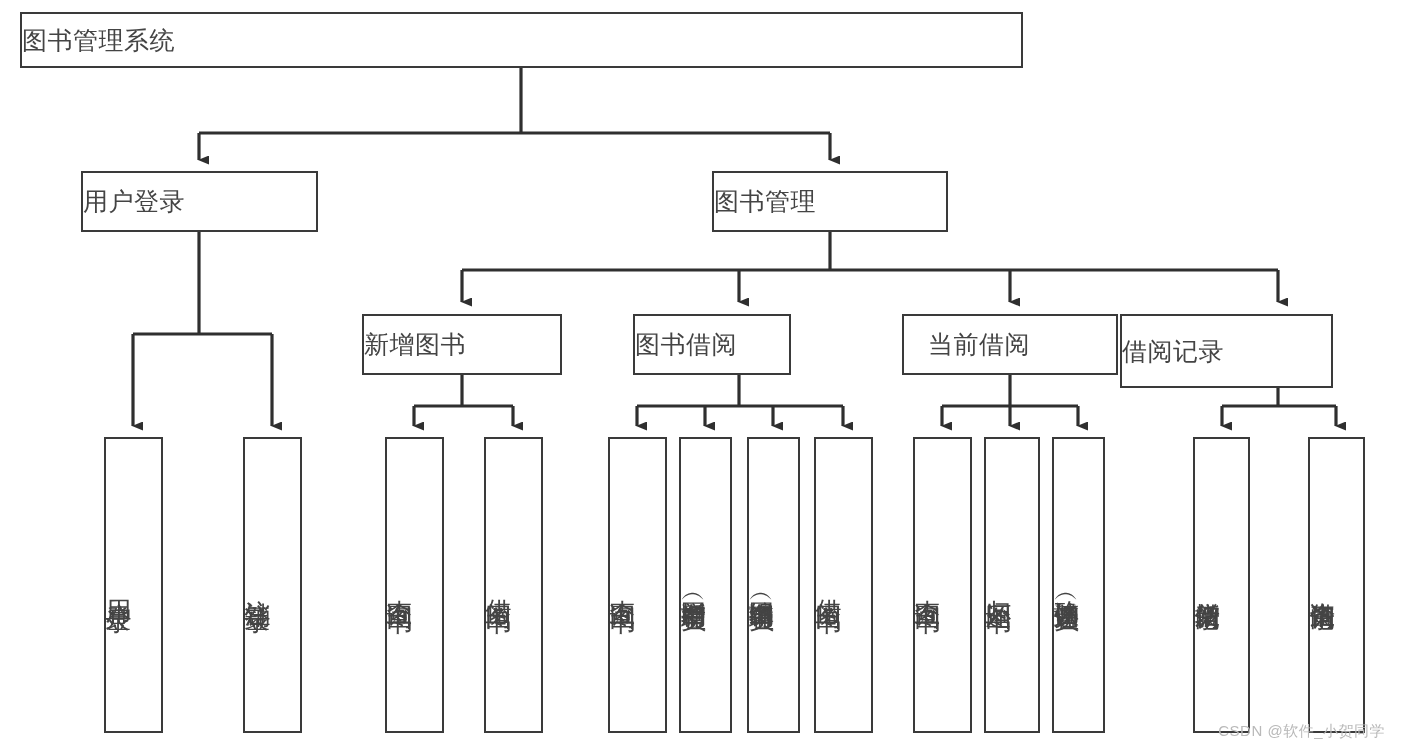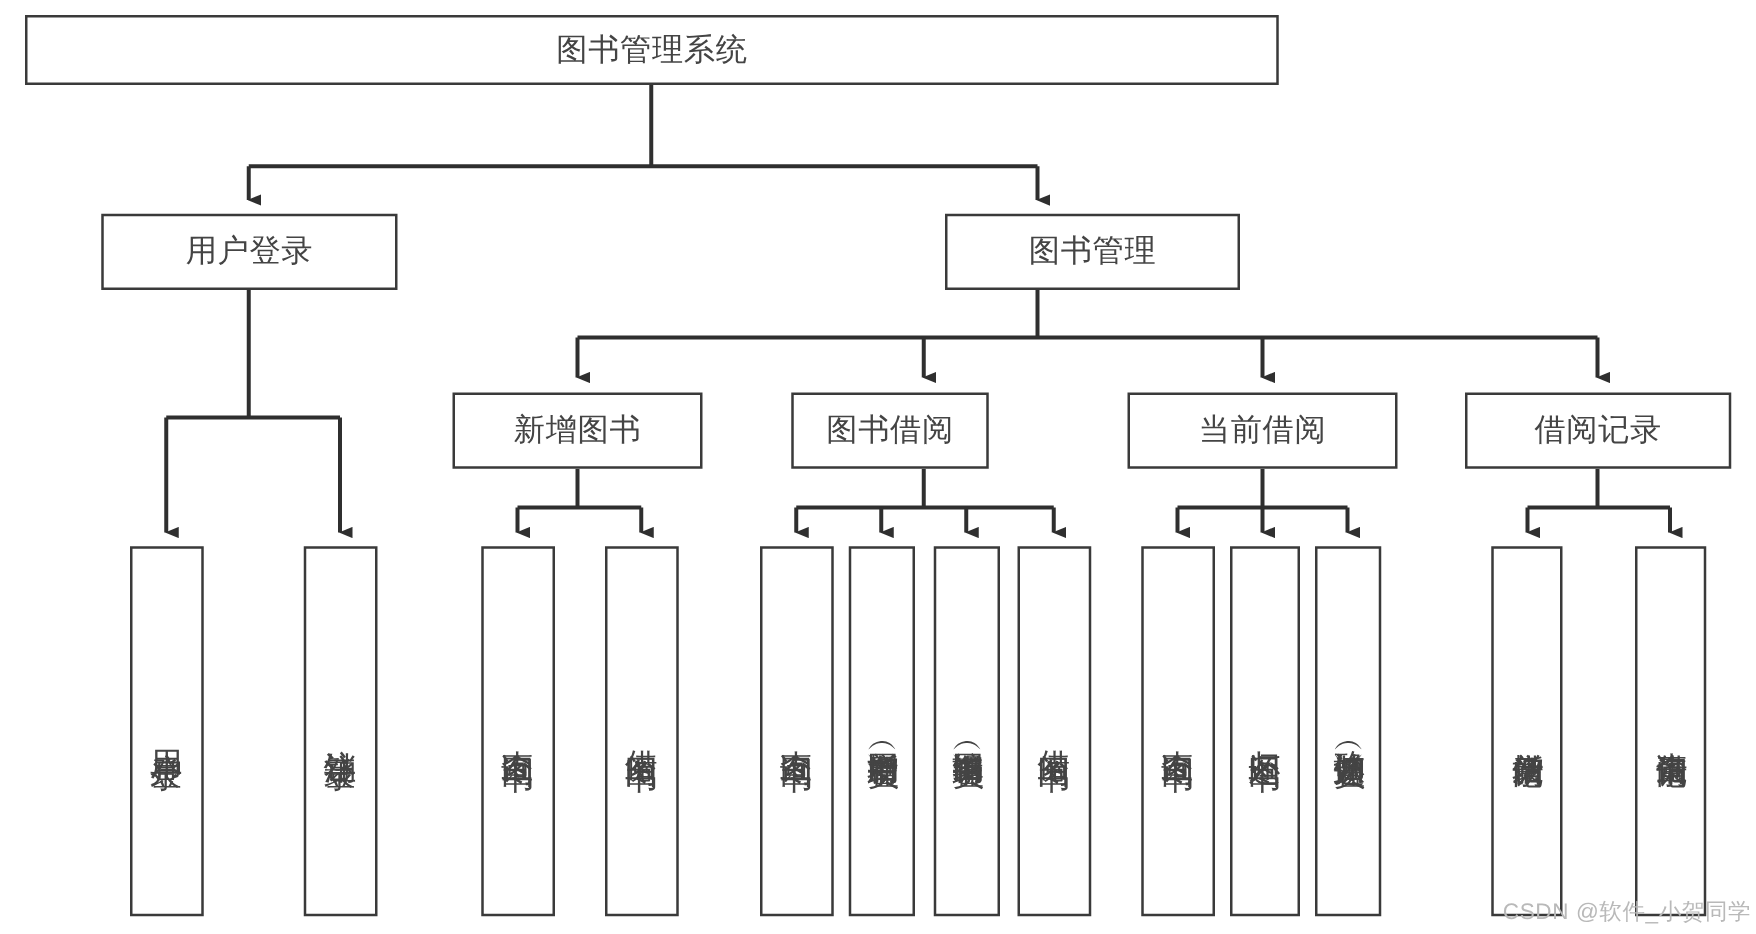--- a/index.html
+++ b/index.html
@@ -26,21 +26,21 @@
     height: 747px;
     display: block;
   }
   .node-box {
     position: absolute;
     box-sizing: border-box;
     background: #ffffff;
     border: 2.5px solid #3a3a3a;
     display: flex;
     align-items: center;
-    justify-content: center;
+    justify-content: flex-start;
     overflow: hidden;
   }
   .node-label {
     color: #444444;
     letter-spacing: 0.5px;
     white-space: pre;
     text-align: center;
     line-height: 1.15;
   }
   .node-box.horizontal .node-label {
@@ -52,23 +52,23 @@
     font-size: 26px;
     letter-spacing: 3px;
     line-height: 1.0;
   }
   .node-box.vertical.tight .node-label {
     font-size: 25px;
     letter-spacing: 1px;
   }
   #watermark {
     position: absolute;
-    right: 4px;
+    right: 20px;
     bottom: 6px;
-    font-size: 18px;
+    font-size: 15px;
     color: #b9b9b9;
     letter-spacing: 0.5px;
     white-space: nowrap;
     pointer-events: none;
   }
 </style>
 </head>
 <body>
 
 <div id="diagram-root">
@@ -127,37 +127,37 @@
   </svg>
 
   <div class="node-box horizontal" style="left:20px; top:12px; width:1003px; height:56px;">
     <span class="node-label">图书管理系统</span>
   </div>
 
   <div class="node-box horizontal" style="left:81px; top:171px; width:237px; height:61px;">
     <span class="node-label">用户登录</span>
   </div>
 
-  <div class="node-box horizontal" style="left:712px; top:171px; width:236px; height:61px;margin-left:44px;">
+  <div class="node-box horizontal" style="left:712px; top:171px; width:236px; height:61px;">
     <span class="node-label">图书管理</span>
   </div>
 
   <div class="node-box horizontal" style="left:362px; top:314px; width:200px; height:61px;">
     <span class="node-label">新增图书</span>
   </div>
 
   <div class="node-box horizontal" style="left:633px; top:314px; width:158px; height:61px;">
     <span class="node-label">图书借阅</span>
   </div>
 
-  <div class="node-box horizontal" style="left:902px; top:314px; width:216px; height:61px;">
+  <div class="node-box horizontal" style="left:902px; top:314px; width:216px; height:61px;padding-left:24px;">
     <span class="node-label">当前借阅</span>
   </div>
 
-  <div class="node-box horizontal" style="left:1172px; top:314px; width:213px; height:61px;">
+  <div class="node-box horizontal" style="left:1120px; top:314px; width:213px; height:74px;">
     <span class="node-label">借阅记录</span>
   </div>
 
   <div class="node-box vertical" style="left:104px; top:437px; width:59px; height:296px;">
     <span class="node-label">用户登录</span>
   </div>
 
   <div class="node-box vertical" style="left:243px; top:437px; width:59px; height:296px;">
     <span class="node-label">注销登录</span>
   </div>

